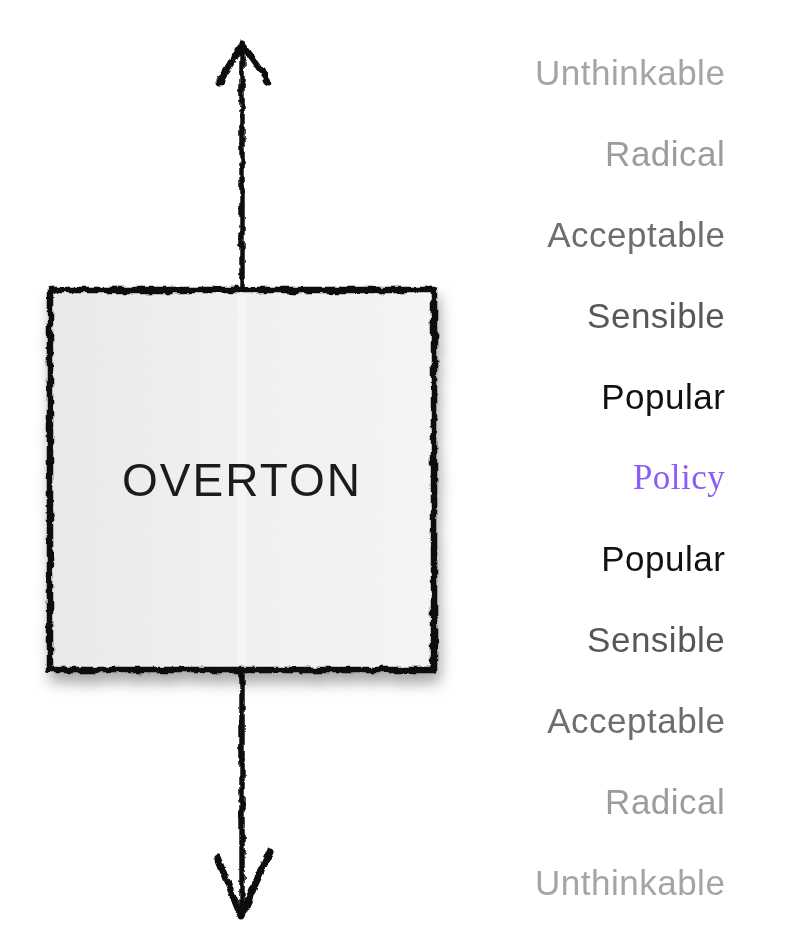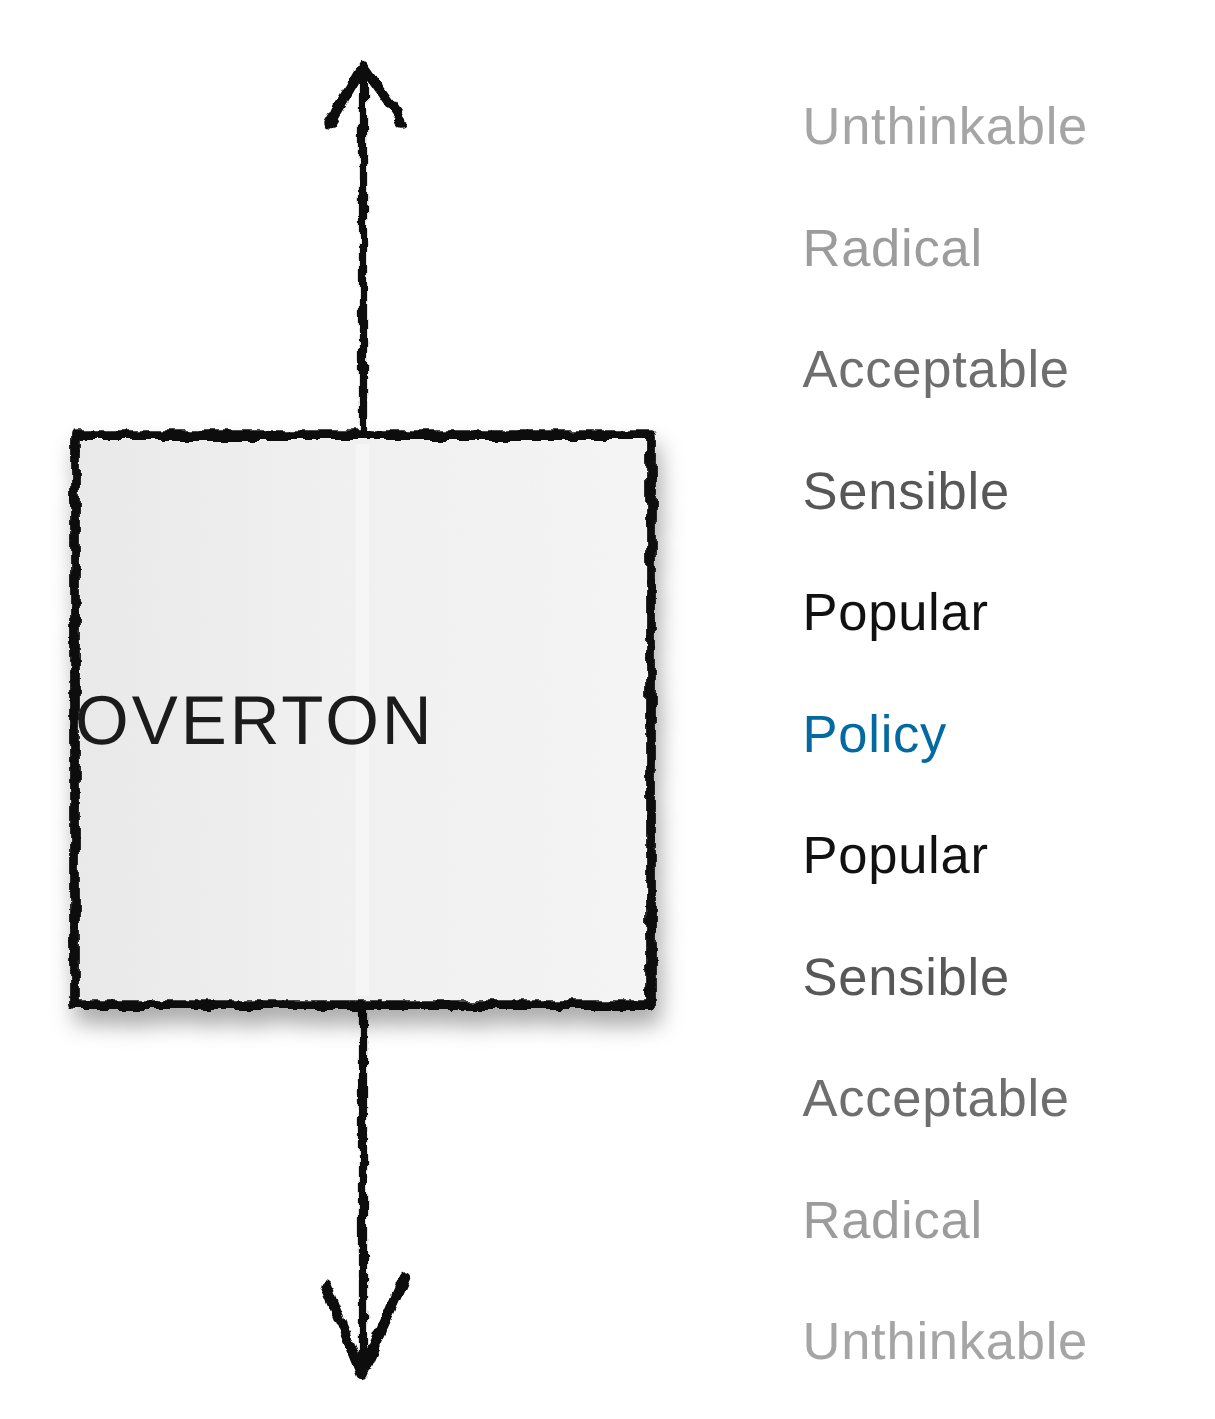--- a/index.html
+++ b/index.html
@@ -21,38 +21,39 @@
     top: 0;
   }
   .box-title {
     position: absolute;
     left: 50px;
     top: 290px;
     width: 384px;
     height: 380px;
     display: flex;
     flex-direction: column;
-    align-items: flex-start;
+    align-items: center;
     justify-content: center;
     gap: 46px;
     pointer-events: none;
   }
   .box-title .line {
     font-size: 46px;
     line-height: 1;
     letter-spacing: 2px;
     color: #1b1b1b;
     white-space: nowrap;
   }
   .scale-labels {
     position: absolute;
     left: 535px;
-    top: 44px;
+    top: 32px;
     display: flex;
     flex-direction: column;
+    align-items: flex-end;
   }
   .scale-labels .row {
     height: 81px;
     display: flex;
     align-items: center;
     font-size: 35px;
     letter-spacing: 0.5px;
     white-space: nowrap;
   }
 </style>
@@ -99,21 +100,21 @@
   <div class="box-title">
     <span class="line">OVERTON</span>
   </div>
 
   <div class="scale-labels">
     <div class="row" style="color: rgb(165, 165, 165);">Unthinkable</div>
     <div class="row" style="color: rgb(156, 156, 156);">Radical</div>
     <div class="row" style="color: rgb(110, 110, 110);">Acceptable</div>
     <div class="row" style="color: rgb(87, 87, 87);">Sensible</div>
     <div class="row" style="color: rgb(17, 17, 17);">Popular</div>
-    <div class="row" style="color: #0369a1;">Policy</div>
+    <div class="row" style="color: #8b5cf6; font-family: Liberation Serif, serif;">Policy</div>
     <div class="row" style="color: rgb(17, 17, 17);">Popular</div>
     <div class="row" style="color: rgb(87, 87, 87);">Sensible</div>
     <div class="row" style="color: rgb(110, 110, 110);">Acceptable</div>
     <div class="row" style="color: rgb(156, 156, 156);">Radical</div>
     <div class="row" style="color: rgb(165, 165, 165);">Unthinkable</div>
   </div>
 
 </div>
 
 </body></html>

